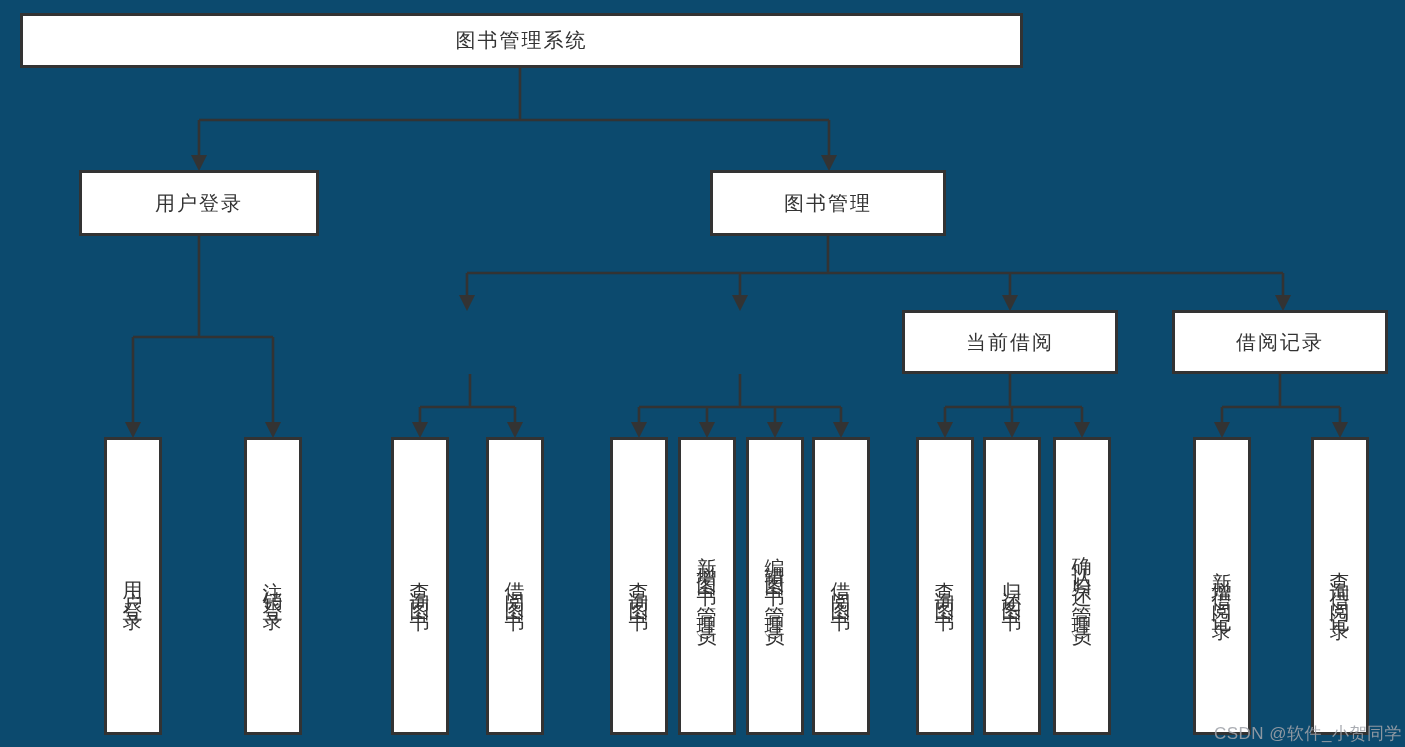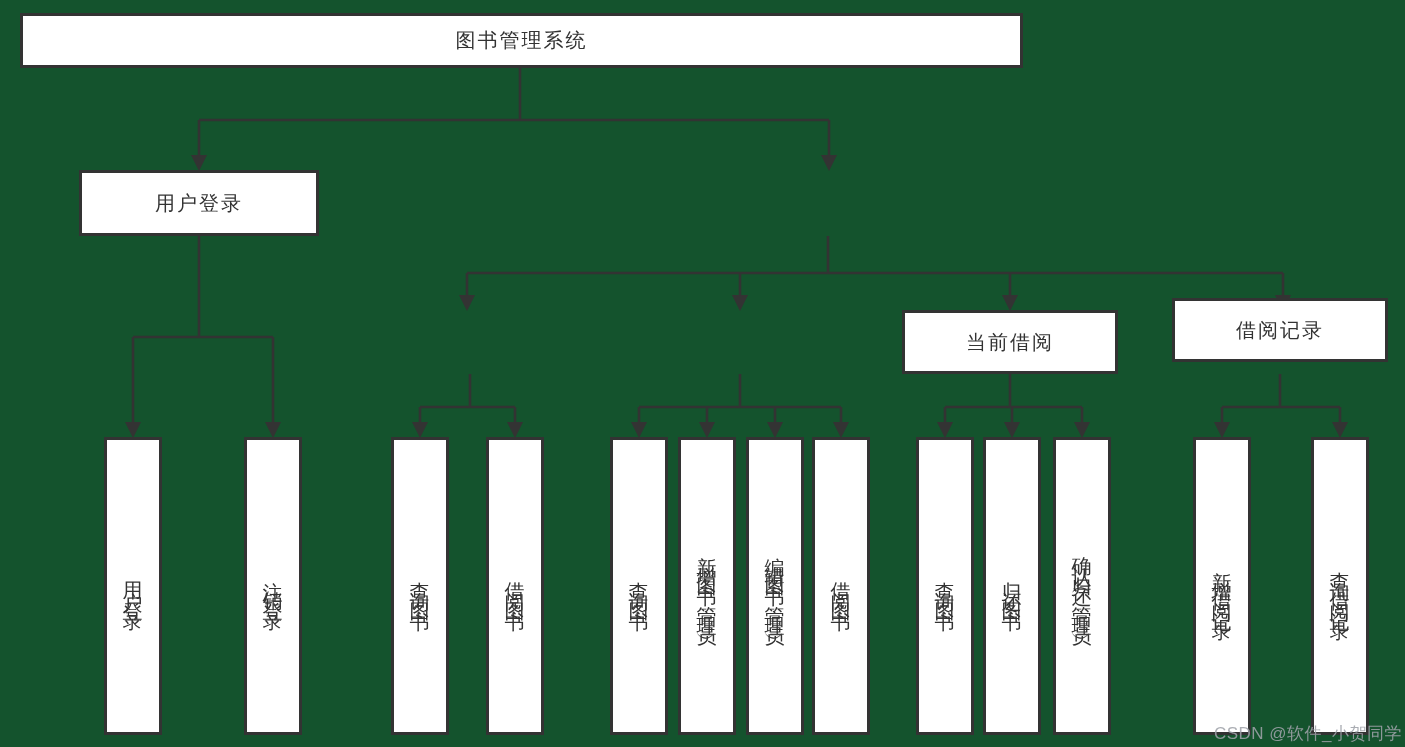--- a/index.html
+++ b/index.html
@@ -1,17 +1,17 @@
 <!DOCTYPE html>
 <html><head>
 <meta charset="utf-8">
 <style>
   html,body{margin:0;padding:0;background:#fff;}
   .stage{
-    position:relative;width:1405px;height:747px;background:#14532d;
+    position:relative;width:1405px;height:747px;background:#0c4a6e;
     font-family:"Liberation Sans","DejaVu Sans",sans-serif;overflow:hidden;
   }
   .connectors{position:absolute;left:0;top:0;width:1405px;height:747px;}
   .connectors path{stroke:#333333;stroke-width:2.6;fill:none;}
   .connectors polygon{fill:#333333;stroke:none;}
   .hbox{
     position:absolute;box-sizing:border-box;border:3px solid #333333;background:#ffffff;
     display:flex;align-items:center;justify-content:center;
     font-size:20px;color:#333333;letter-spacing:2px;z-index:2;
   }
@@ -71,25 +71,28 @@
     <polygon points="1332,422 1348,422 1340,438"></polygon>
   </svg>
 
   <div class="hbox" style="left:20px;top:13px;width:1003px;height:55px;">
     <span>图书管理系统</span>
   </div>
 
   <div class="hbox" style="left:79px;top:170px;width:240px;height:66px;">
     <span>用户登录</span>
   </div>
+  <div class="hbox" style="left:710px;top:170px;width:236px;height:66px;">
+    <span>图书管理</span>
+  </div>
 
   <div class="hbox" style="left:902px;top:310px;width:216px;height:64px;">
     <span>当前借阅</span>
   </div>
-  <div class="hbox" style="left:1172px;top:298px;width:216px;height:64px;">
+  <div class="hbox" style="left:1172px;top:310px;width:216px;height:64px;">
     <span>借阅记录</span>
   </div>
 
   <div class="vbox" style="left:104px;">
     <span class="vtext">用户登录</span>
   </div>
   <div class="vbox" style="left:244px;">
     <span class="vtext">注销登录</span>
   </div>
 

